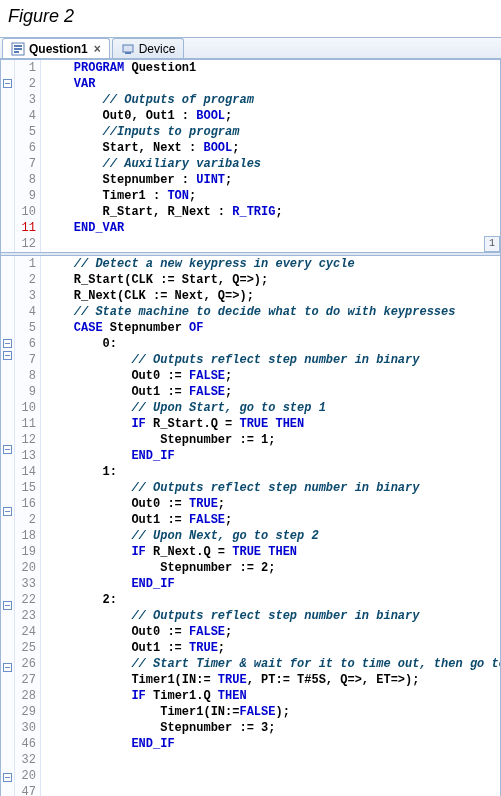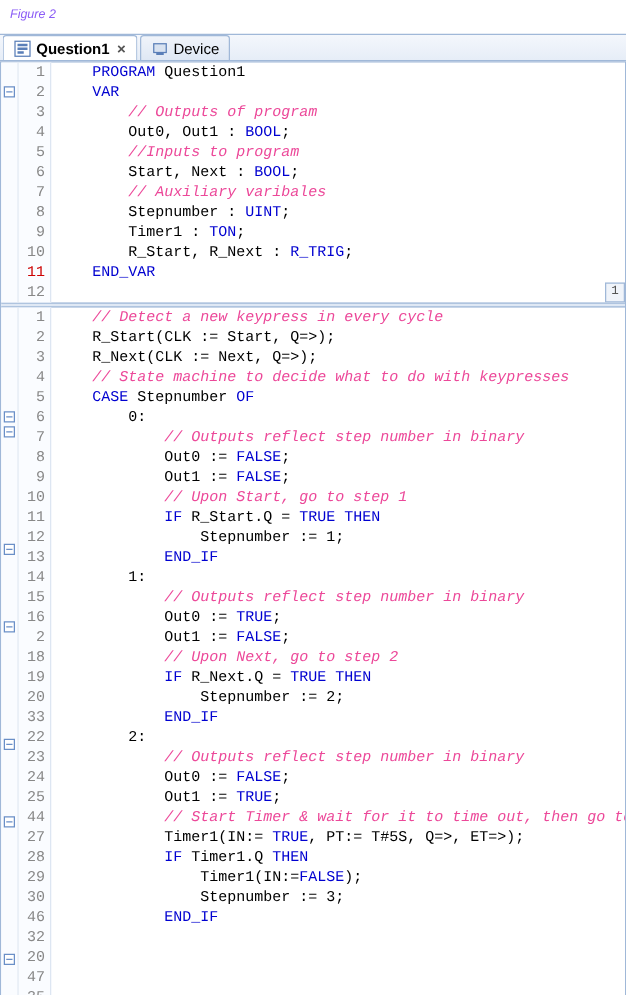--- a/index.html
+++ b/index.html
@@ -3,23 +3,23 @@
 <meta charset="utf-8">
 <style>
   * { box-sizing: border-box; margin: 0; padding: 0; }
   body {
     font-family: "Segoe UI", Tahoma, sans-serif;
     font-size: 12px;
     background: #fff;
     width: 501px;
   }
   .figure-title {
-    color: #8b5cf6;
+    color: #000000;
     font-style: italic;
-    font-size: 10px;
+    font-size: 18px;
     padding: 6px 20px 10px 8px;
   }
   .tabs {
     display: flex;
     border-top: 1px solid #a0b8d8;
     border-bottom: 1px solid #a0b8d8;
     background: linear-gradient(#f4f7fc, #e6edf7);
     height: 22px;
     align-items: flex-end;
   }
@@ -75,31 +75,32 @@
     color: #888;
     border-right: 1px solid #dde6f2;
     padding-right: 4px;
   }
   .lineno-col .special { color: #c00; }
   .code-col {
     flex: 1;
     white-space: pre;
     padding-left: 4px;
     overflow: hidden;
+    font-weight: bold;
   }
   .fold-mark {
     display:block; width:9px; height:9px; border:1px solid #6a8fc7;
     margin: 3px auto 2px auto; position:relative; background:#fff;
   }
   .fold-mark::before {
     content:""; position:absolute; left:1px; right:1px; top:3px;
     border-top:1px solid #6a8fc7;
   }
   .kw { color:#0000d0; }
-  .cm { color:#ec4899; font-style: italic; }
+  .cm { color:#0c4a6e; font-style: italic; }
   .side-badge {
     position:absolute; right:0; bottom:0;
     width:16px; height:16px; border:1px solid #a0b8d8;
     background:#f0f4fa; font-size:10px; text-align:center;
     line-height:14px; color:#555;
   }
 </style>
 </head>
 <body>
 
@@ -224,21 +225,21 @@
         <div>16</div>
         <div>2</div>
         <div>18</div>
         <div>19</div>
         <div>20</div>
         <div>33</div>
         <div>22</div>
         <div>23</div>
         <div>24</div>
         <div>25</div>
-        <div>44</div>
+        <div>26</div>
         <div>27</div>
         <div>28</div>
         <div>29</div>
         <div>30</div>
         <div>46</div>
         <div>32</div>
         <div>20</div>
         <div>47</div>
         <div>35</div>
       </div>

